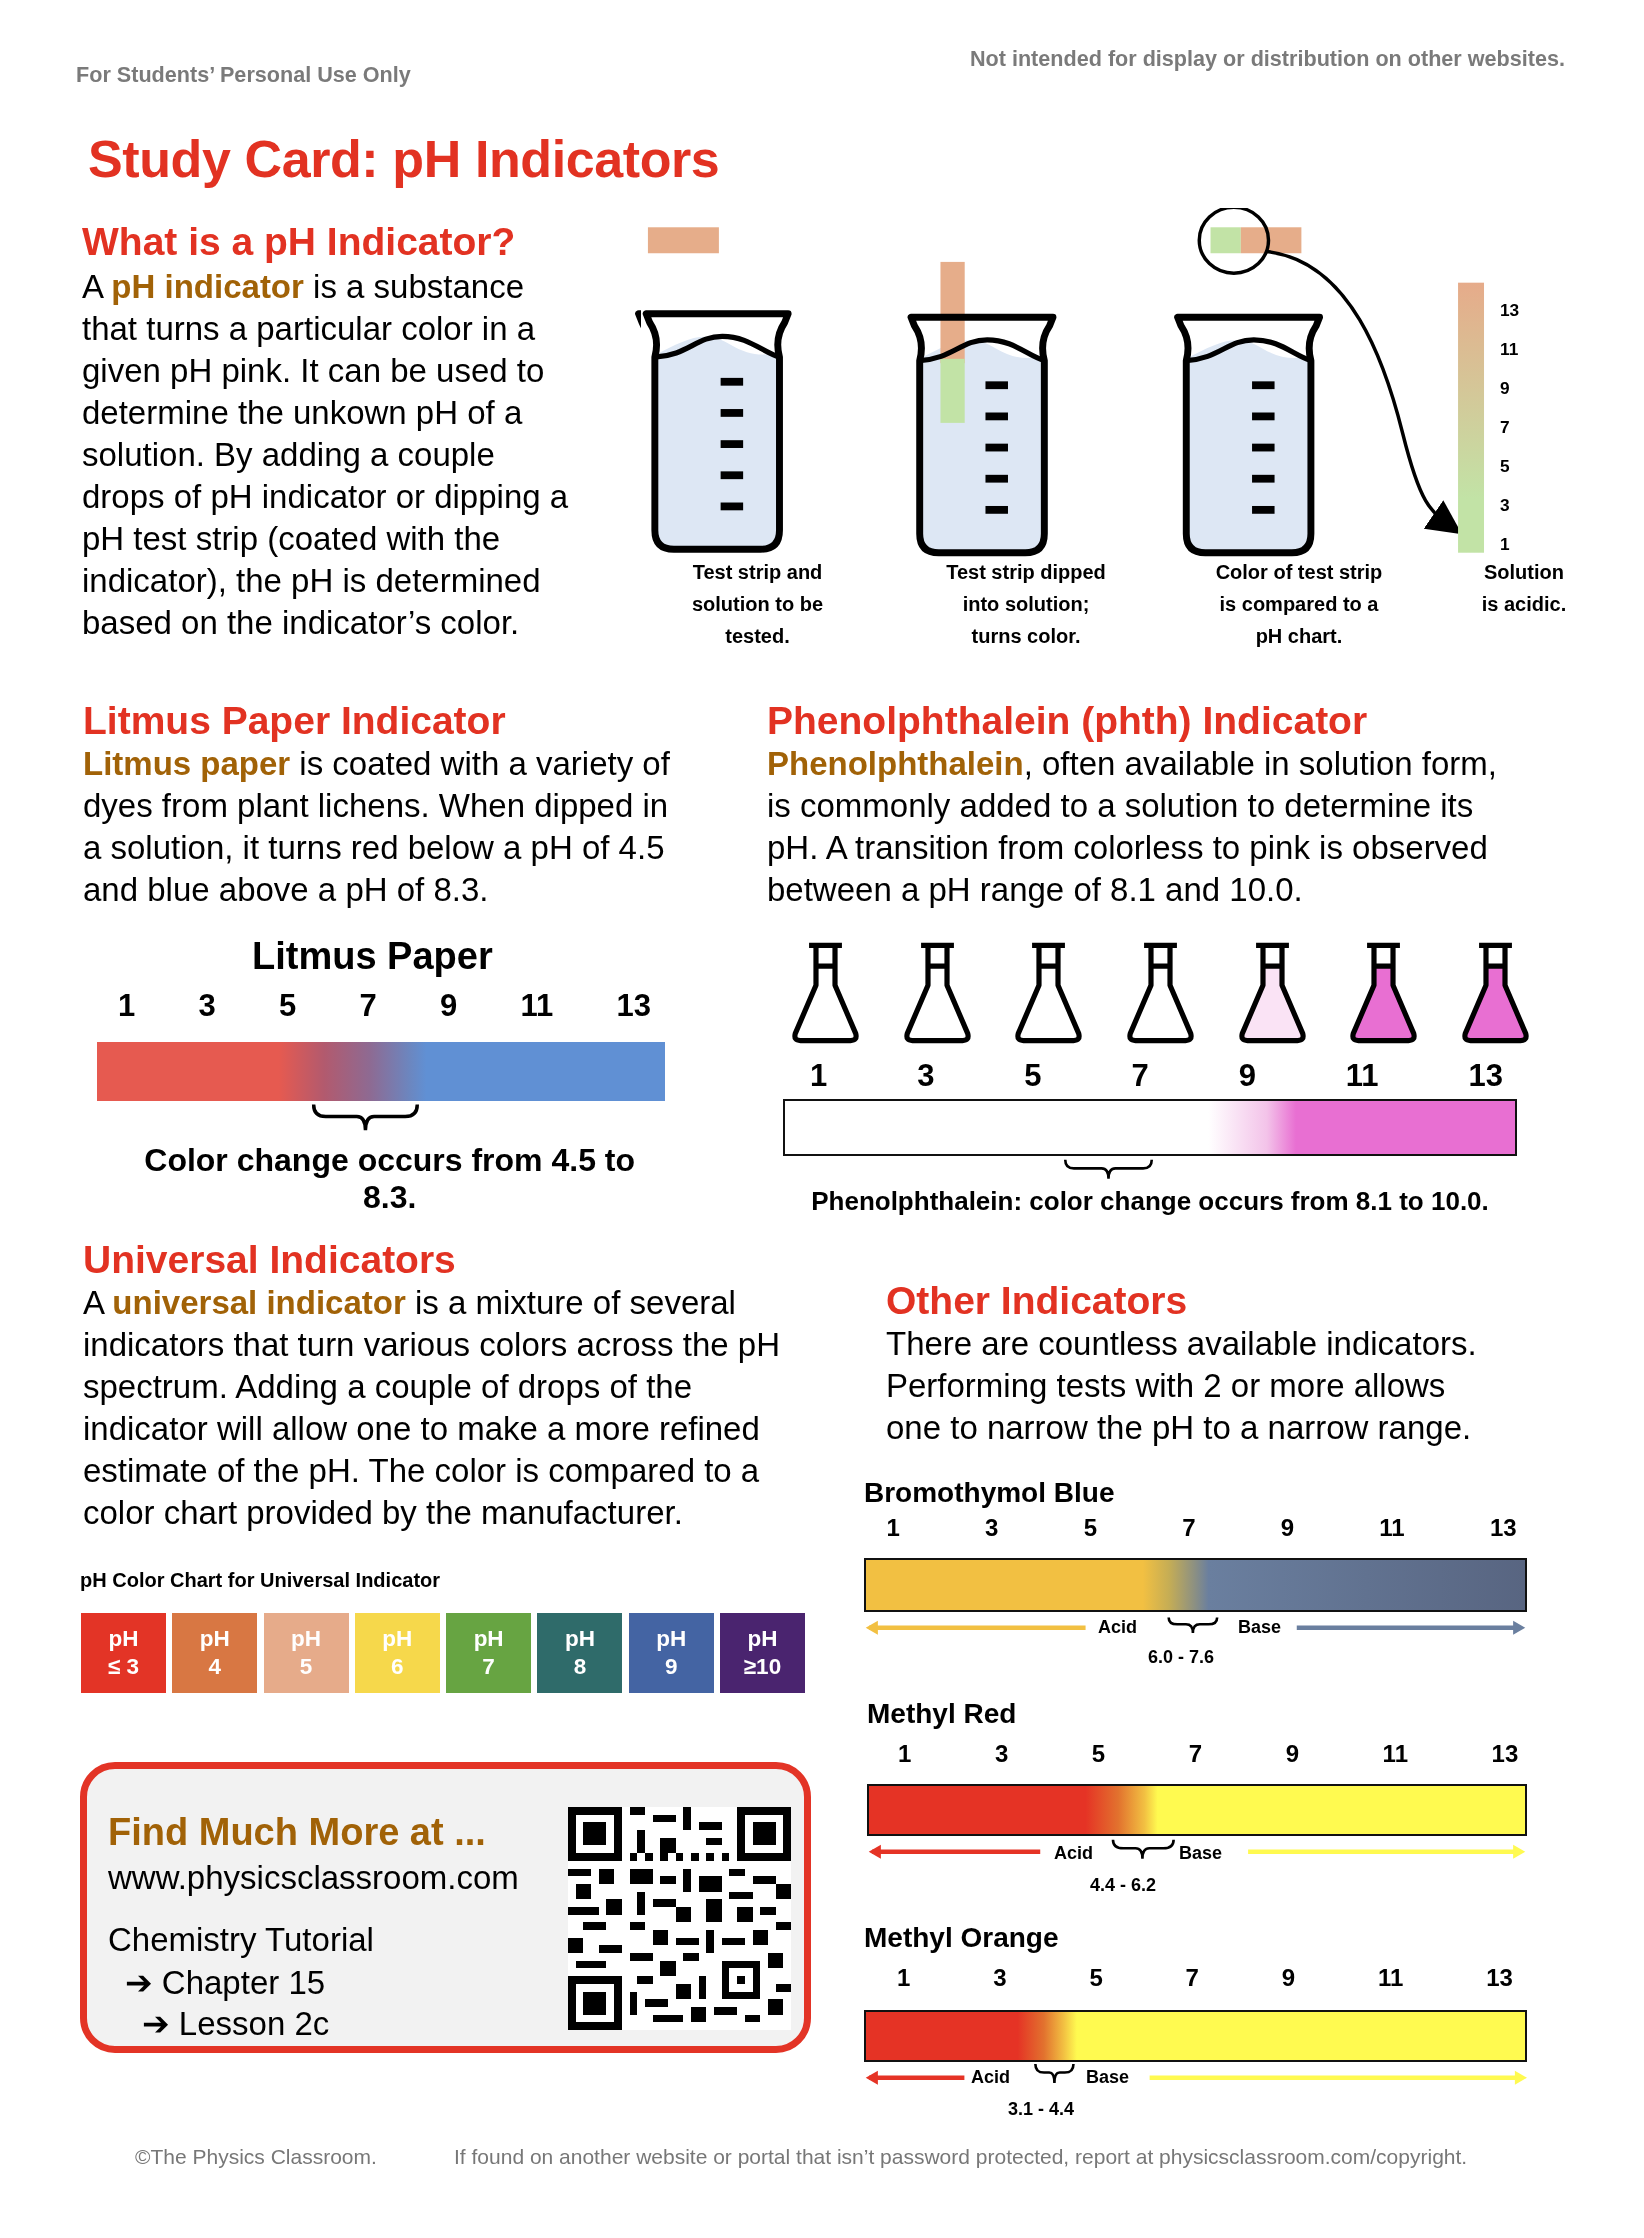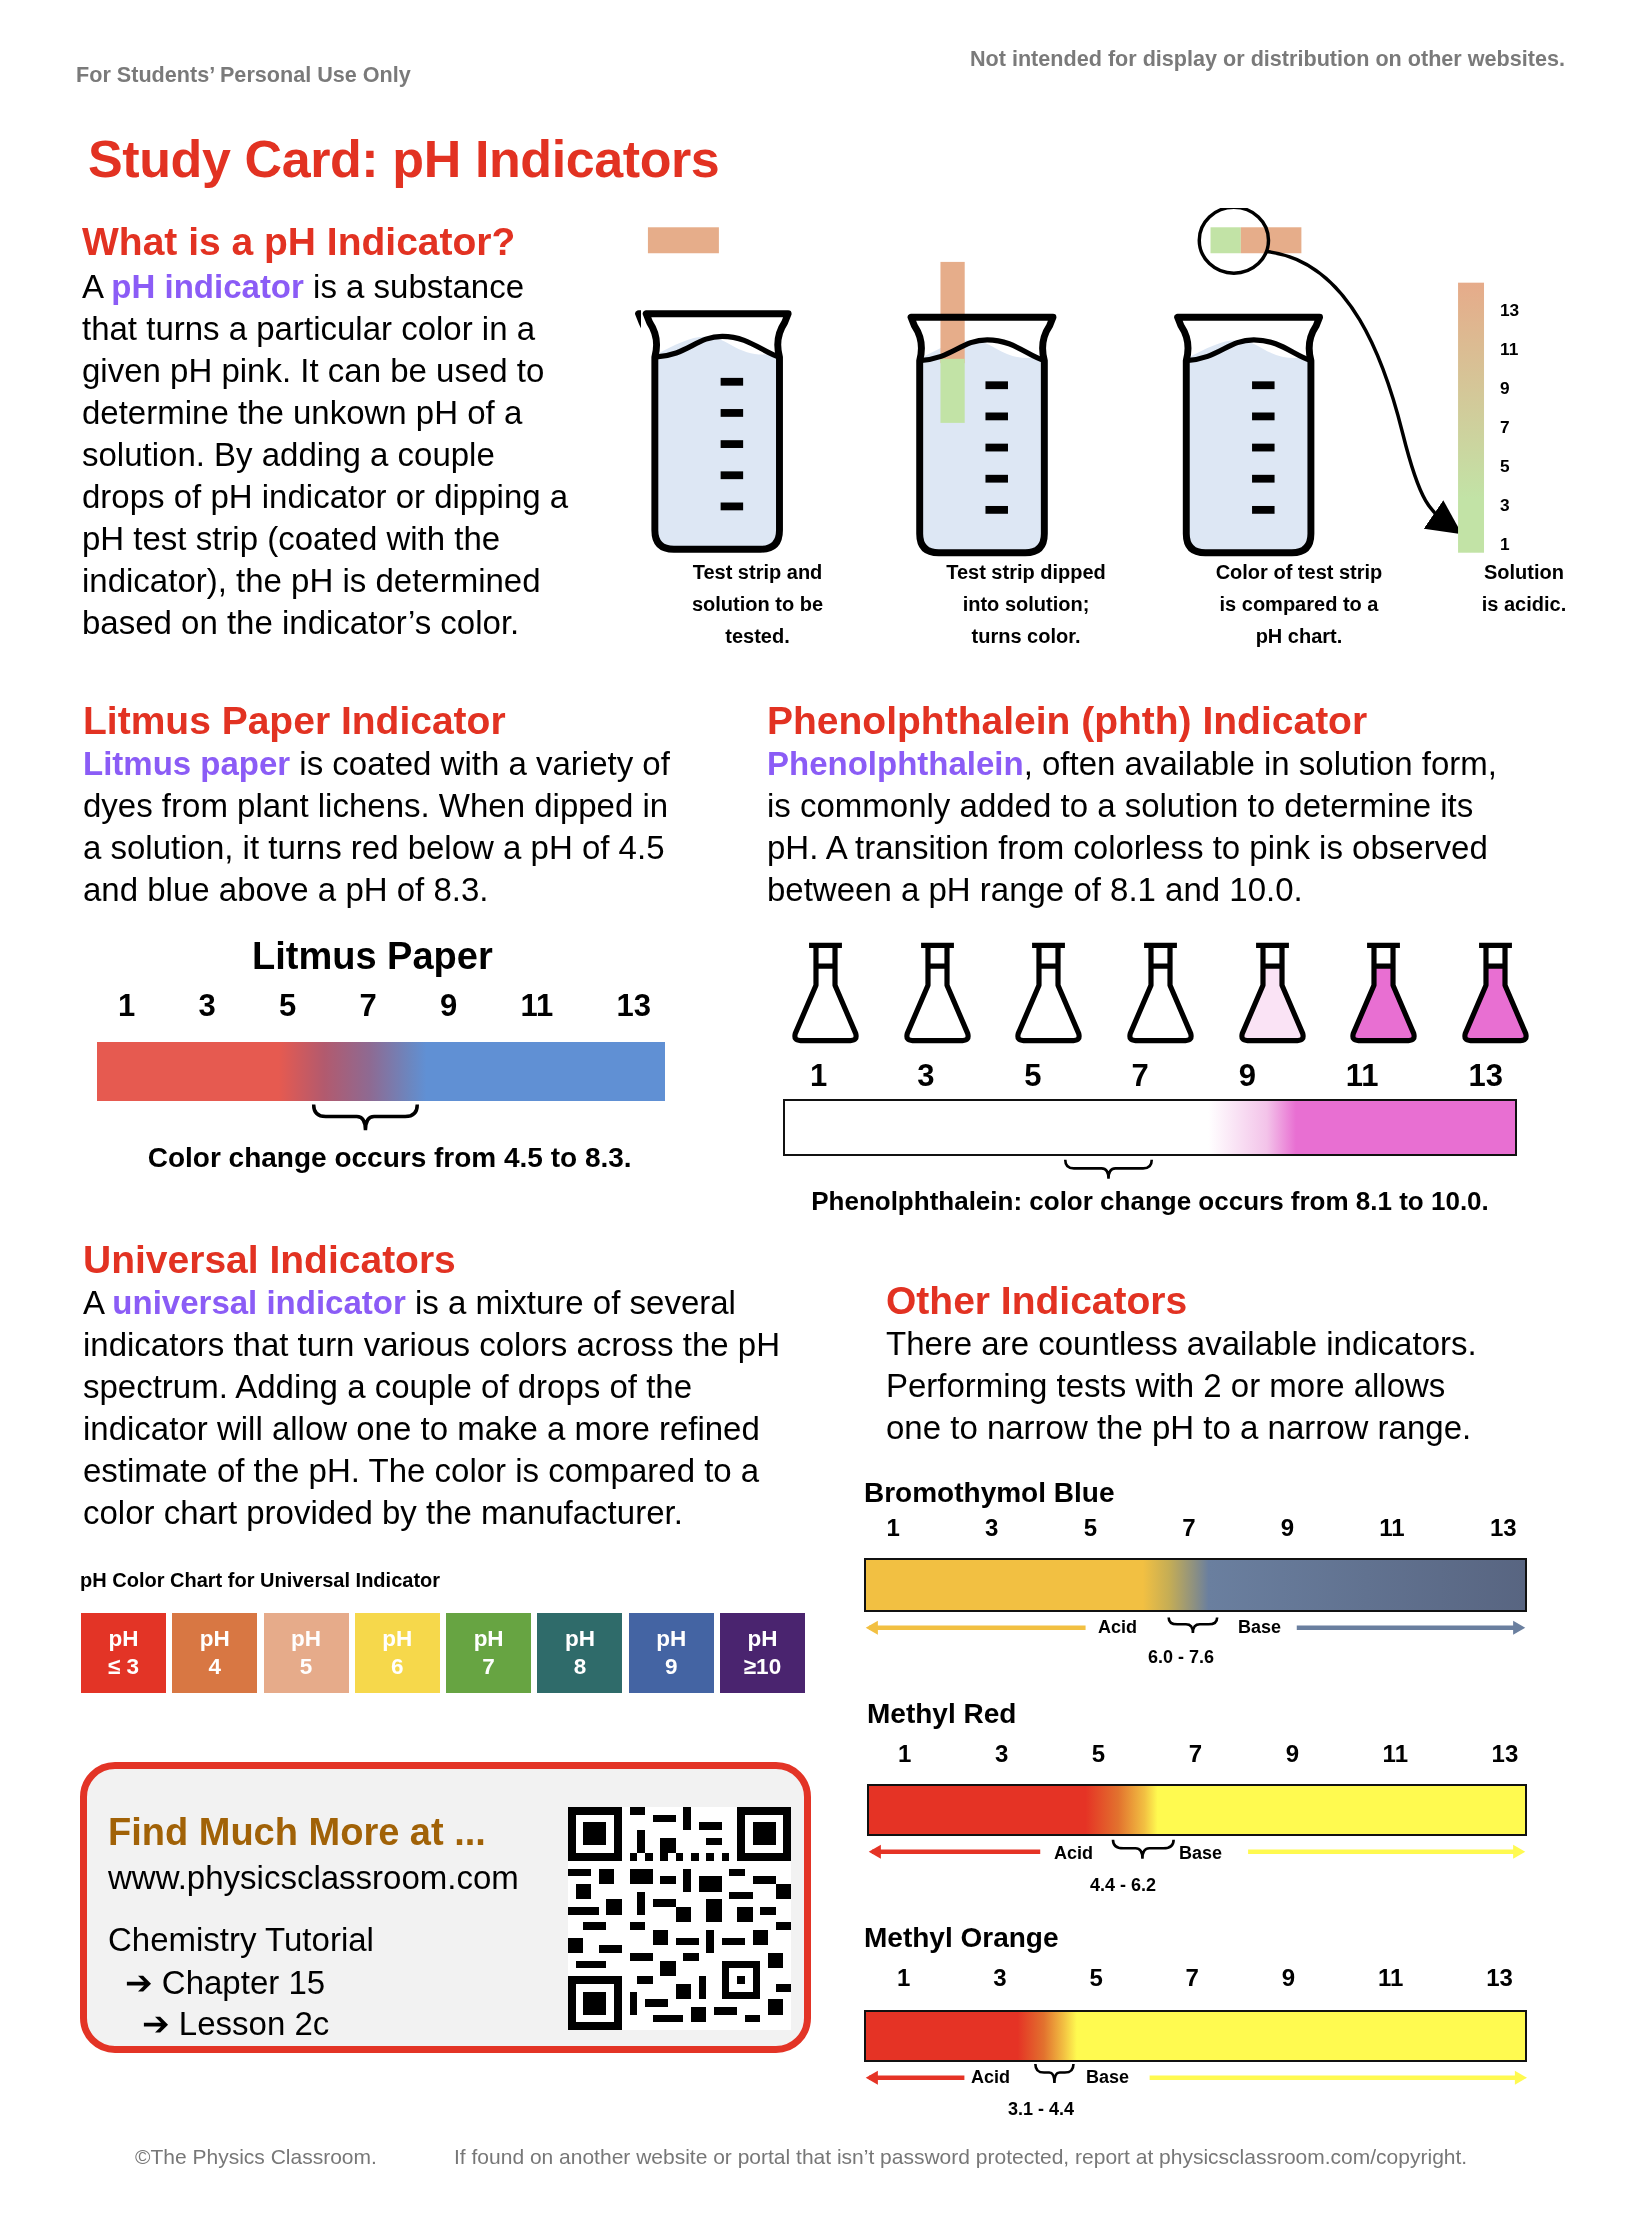--- a/index.html
+++ b/index.html
@@ -2,21 +2,21 @@
 <html style="font-size:14px"><head>
 <meta charset="utf-8">
 <style>
   html, body { margin:0; padding:0; background:#fff; }
   body { width:1645px; height:2239px; position:relative; overflow:hidden; font-family:"Liberation Sans", sans-serif; color:#000; }
   .abs { position:absolute; }
   .hdr { font-family:"Liberation Sans", sans-serif; font-weight:bold; color:#7a7a7a; font-size:21.6px; }
   .title { left:76px; top:129px; font-size:52px; font-weight:bold; color:#e23222; letter-spacing:-0.4px;margin-left:12px; }
   .h2 { font-size:39px; font-weight:bold; color:#e23222; }
   .body { font-size:33px; line-height:42px; color:#000; }
-  .red { color:#8b5cf6; font-weight:bold; }
+  .red { color:#a16207; font-weight:bold; }
   .cap { font-weight:bold; font-size:20px; line-height:32px; text-align:center; }
   .nums { display:flex; justify-content:space-between; font-weight:bold; }
   .bar { border:2.6px solid #111; box-sizing:border-box; }
   .swatch { width:85px; height:80px; color:#fff; font-weight:bold; font-size:22.5px; line-height:28px; display:flex; flex-direction:column; align-items:center; justify-content:center; text-align:center; }
   .ind-title { font-weight:bold; font-size:28px; text-align:left; }
   .ind-nums { display:flex; justify-content:space-between; font-weight:bold; font-size:24px; }
   .small { font-weight:bold; font-size:18px; }
 </style>
 </head>
 <body>
@@ -162,21 +162,21 @@
     <span>5</span>
     <span>7</span>
     <span>9</span>
     <span>11</span>
     <span>13</span>
   </div>
   <div style="margin-top:17.3px;height:59px;background:linear-gradient(to right,#e65a50 0%,#e65a50 32%,#b25a6e 40%,#8e6a92 48%,#6c86bf 55%,#6090d4 58%,#6090d4 100%);"></div>
   <svg width="568" height="38" viewBox="0 0 656 44">
       <path d="M250,4 Q250,18 264,18 L300,18 Q310,18 310,34 Q310,18 320,18 L356,18 Q370,18 370,4" fill="none" stroke="#000" stroke-width="4"></path>
     </svg>
-  <div style="font-weight:bold;font-size:28px;text-align:center;margin-top:0;margin-left:17.3px;">Color change occurs from 4.5 to 8.3.</div>
+  <div style="font-weight:bold;font-size:32px;text-align:center;margin-top:0;margin-left:17.3px;">Color change occurs from 4.5 to 8.3.</div>
 </div>
 
 <div class="abs" style="left:767px;top:699px;width:831px;">
   <div class="h2">Phenolphthalein (phth) Indicator</div>
   <div class="body">
     <span class="red">Phenolphthalein</span><span>,  often available in solution form,</span><br>
     <span>is commonly added to a solution to determine its</span><br>
     <span>pH. A transition from colorless to pink is observed</span><br>
     <span>between a pH range of 8.1 and 10.0.</span>
   </div>

